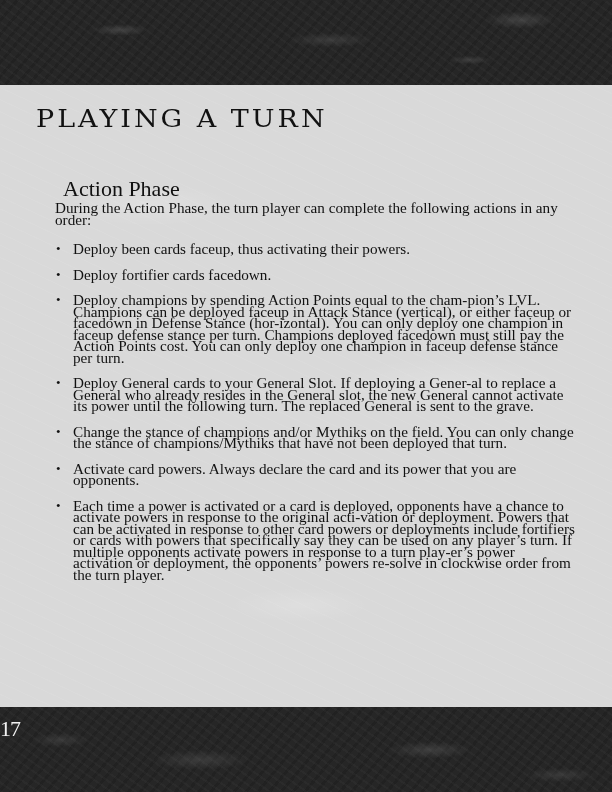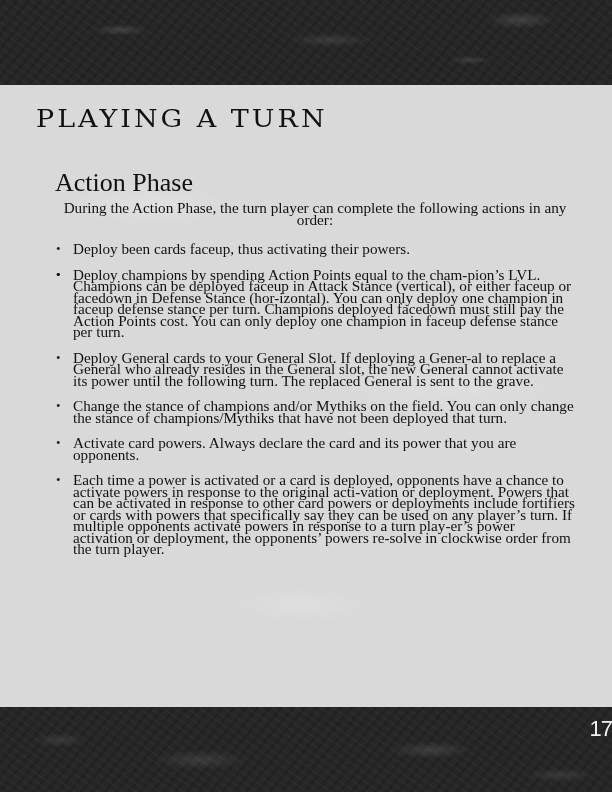--- a/index.html
+++ b/index.html
@@ -31,57 +31,57 @@
     .section-title {
       position: absolute; left: 36px; top: 104px;
       font-family: "DejaVu Serif", serif;
       font-size: 27px; letter-spacing: 3px; font-weight: normal;
       color: #111; margin: 0; text-transform: uppercase;
       transform: scaleY(0.92);
       transform-origin: left top;
     }
     .sub-title {
       position: absolute; left: 55px; top: 168px;
-      font-size: 26px; color: #111; margin: 0; font-weight: normal;
+      font-size: 22px; color: #111; margin: 8px; font-weight: normal;
     }
     .intro {
       position: absolute; left: 55px; top: 202px; width: 520px;
-      font-size: 15.2px; line-height: 11.5px; color: #111; margin: 0; text-align: center;
+      font-size: 15.2px; line-height: 11.5px; color: #111; margin: 0;
     }
     ul.actions {
       position: absolute; left: 55px; top: 243px; width: 520px;
       margin: 0; padding: 0; list-style: none;
     }
     ul.actions li {
       position: relative; padding-left: 18px;
       font-size: 15.2px; line-height: 11.5px; color: #111;
       margin-bottom: 14px;
     }
     ul.actions li .bullet {
       position: absolute; left: 1px; top: 0; font-size: 13px;
     }
     .page-number {
       position: absolute; left: 0; width: 612px; top: 716px;
-      text-align: right; color: #f2f2f2;
-      font-family: Liberation Sans, sans-serif; font-size: 22px; font-weight: normal;
+      text-align: left; color: #f2f2f2;
+      font-family: Liberation Serif, serif; font-size: 22px; font-weight: normal;
       letter-spacing: -1px;
     }
   </style>
 </head>
 <body>
 
 <div class="panel"></div>
 
 <h1 class="section-title">Playing a Turn</h1>
 <h2 class="sub-title">Action Phase</h2>
 <p class="intro">During the Action Phase, the turn player can complete the following actions in any order:</p>
 
 <ul class="actions">
   <li><span class="bullet">•</span><span>Deploy been cards faceup, thus activating their powers.</span></li>
-  <li><span class="bullet">•</span></li>
+  <li><span class="bullet">•</span><span>Deploy fortifier cards facedown.</span></li>
   <li><span class="bullet">•</span><span>Deploy champions by spending Action Points equal to the cham-pion’s LVL. Champions can be deployed faceup in Attack Stance (vertical), or either faceup or facedown in Defense Stance (hor-izontal). You can only deploy one champion in faceup defense stance per turn. Champions deployed facedown must still pay the Action Points cost. You can only deploy one champion in faceup defense stance per turn.</span></li>
   <li><span class="bullet">•</span><span>Deploy General cards to your General Slot. If deploying a Gener-al to replace a General who already resides in the General slot, the new General cannot activate its power until the following turn. The replaced General is sent to the grave.</span></li>
   <li><span class="bullet">•</span><span>Change the stance of champions and/or Mythiks on the field. You can only change the stance of champions/Mythiks that have not been deployed that turn.</span></li>
   <li><span class="bullet">•</span><span>Activate card powers. Always declare the card and its power that you are opponents.</span></li>
   <li><span class="bullet">•</span><span>Each time a power is activated or a card is deployed, opponents have a chance to activate powers in response to the original acti-vation or deployment. Powers that can be activated in response to other card powers or deployments include fortifiers or cards with powers that specifically say they can be used on any player’s turn. If multiple opponents activate powers in response to a turn play-er’s power activation or deployment, the opponents’ powers re-solve in clockwise order from the turn player.</span></li>
 </ul>
 
 <div class="page-number">17</div>
 
 </body></html>

